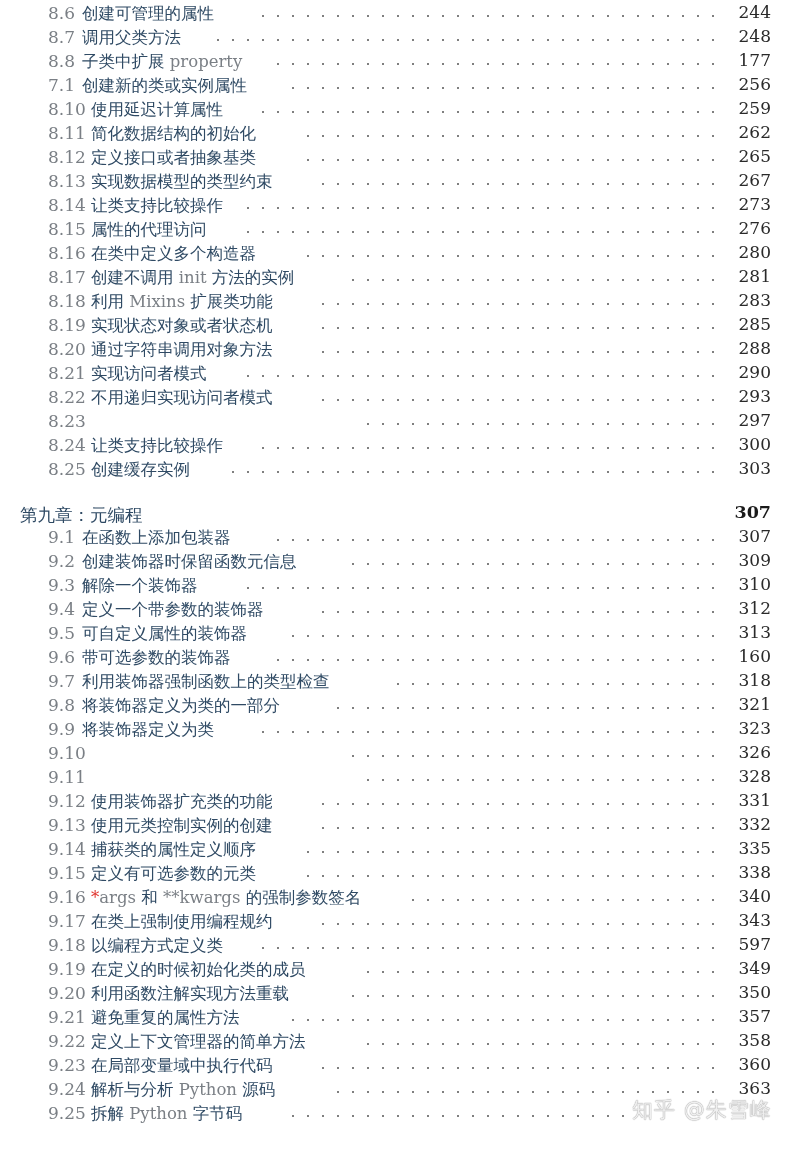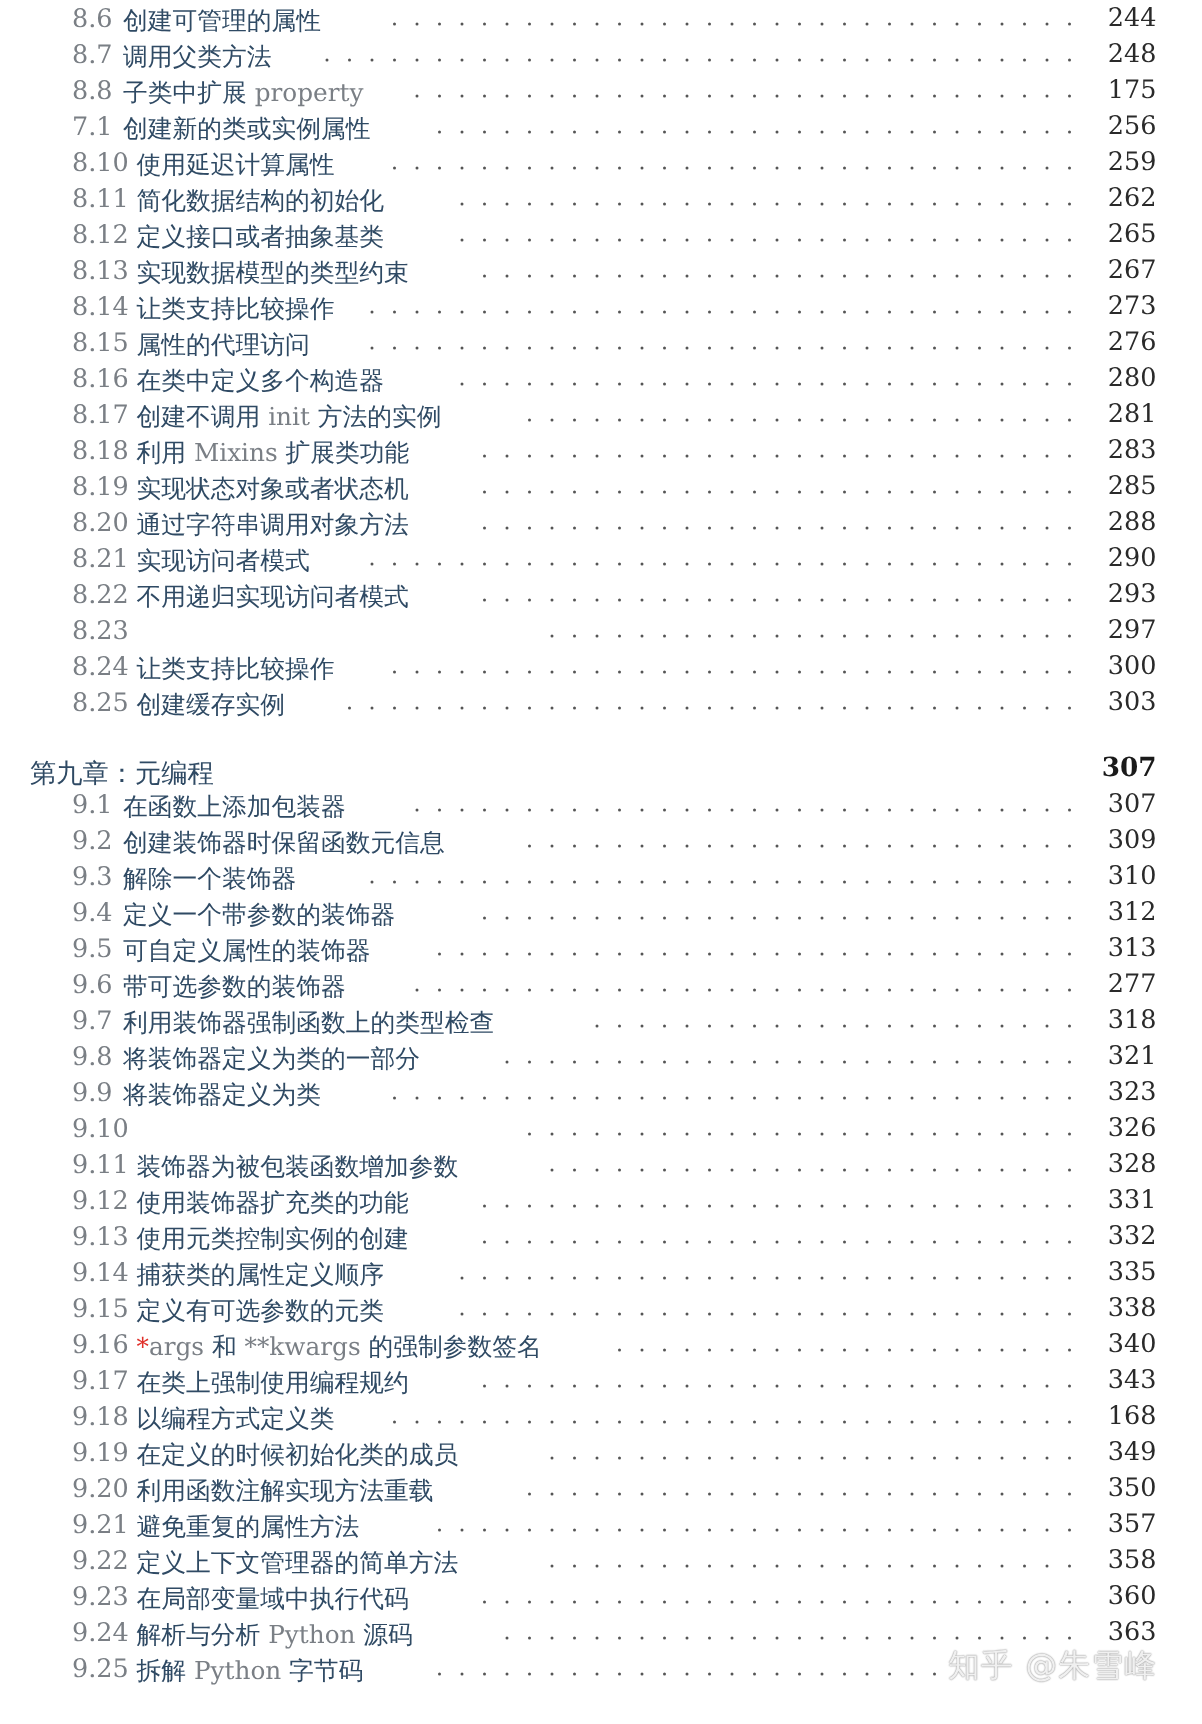--- a/index.html
+++ b/index.html
@@ -130,21 +130,21 @@
         <span style="left: 327px;"></span>
         <span style="left: 342px;"></span>
         <span style="left: 357px;"></span>
         <span style="left: 372px;"></span>
         <span style="left: 387px;"></span>
         <span style="left: 402px;"></span>
         <span style="left: 417px;"></span>
         <span style="left: 432px;"></span>
         <span style="left: 447px;"></span>
       </div>
-    <span class="page">175</span>
+    <span class="page">177</span>
   </div>
   <div class="row" style="top:74px">
     <span class="entry-num" style="left:48px">7.1</span>
     <span class="entry-title" style="left:82px">创建新的类或实例属性</span>
     <div class="leader" style="left:280px;width:450px">
         <span style="left: 12px;"></span>
         <span style="left: 27px;"></span>
         <span style="left: 42px;"></span>
         <span style="left: 57px;"></span>
         <span style="left: 72px;"></span>
@@ -957,21 +957,21 @@
         <span style="left: 327px;"></span>
         <span style="left: 342px;"></span>
         <span style="left: 357px;"></span>
         <span style="left: 372px;"></span>
         <span style="left: 387px;"></span>
         <span style="left: 402px;"></span>
         <span style="left: 417px;"></span>
         <span style="left: 432px;"></span>
         <span style="left: 447px;"></span>
       </div>
-    <span class="page">277</span>
+    <span class="page">160</span>
   </div>
   <div class="row" style="top:670px">
     <span class="entry-num" style="left:48px">9.7</span>
     <span class="entry-title" style="left:82px">利用装饰器强制函数上的类型检查</span>
     <div class="leader" style="left:385px;width:345px">
         <span style="left: 12px;"></span>
         <span style="left: 27px;"></span>
         <span style="left: 42px;"></span>
         <span style="left: 57px;"></span>
         <span style="left: 72px;"></span>
@@ -1092,21 +1092,20 @@
         <span style="left: 312px;"></span>
         <span style="left: 327px;"></span>
         <span style="left: 342px;"></span>
         <span style="left: 357px;"></span>
         <span style="left: 372px;"></span>
       </div>
     <span class="page">326</span>
   </div>
   <div class="row" style="top:766px">
     <span class="entry-num" style="left:48px">9.11</span>
-    <span class="entry-title" style="left:91px">装饰器为被包装函数增加参数</span>
     <div class="leader" style="left:355px;width:375px">
         <span style="left: 12px;"></span>
         <span style="left: 27px;"></span>
         <span style="left: 42px;"></span>
         <span style="left: 57px;"></span>
         <span style="left: 72px;"></span>
         <span style="left: 87px;"></span>
         <span style="left: 102px;"></span>
         <span style="left: 117px;"></span>
         <span style="left: 132px;"></span>
@@ -1357,21 +1356,21 @@
         <span style="left: 342px;"></span>
         <span style="left: 357px;"></span>
         <span style="left: 372px;"></span>
         <span style="left: 387px;"></span>
         <span style="left: 402px;"></span>
         <span style="left: 417px;"></span>
         <span style="left: 432px;"></span>
         <span style="left: 447px;"></span>
         <span style="left: 462px;"></span>
       </div>
-    <span class="page">168</span>
+    <span class="page">597</span>
   </div>
   <div class="row" style="top:958px">
     <span class="entry-num" style="left:48px">9.19</span>
     <span class="entry-title" style="left:91px">在定义的时候初始化类的成员</span>
     <div class="leader" style="left:355px;width:375px">
         <span style="left: 12px;"></span>
         <span style="left: 27px;"></span>
         <span style="left: 42px;"></span>
         <span style="left: 57px;"></span>
         <span style="left: 72px;"></span>

